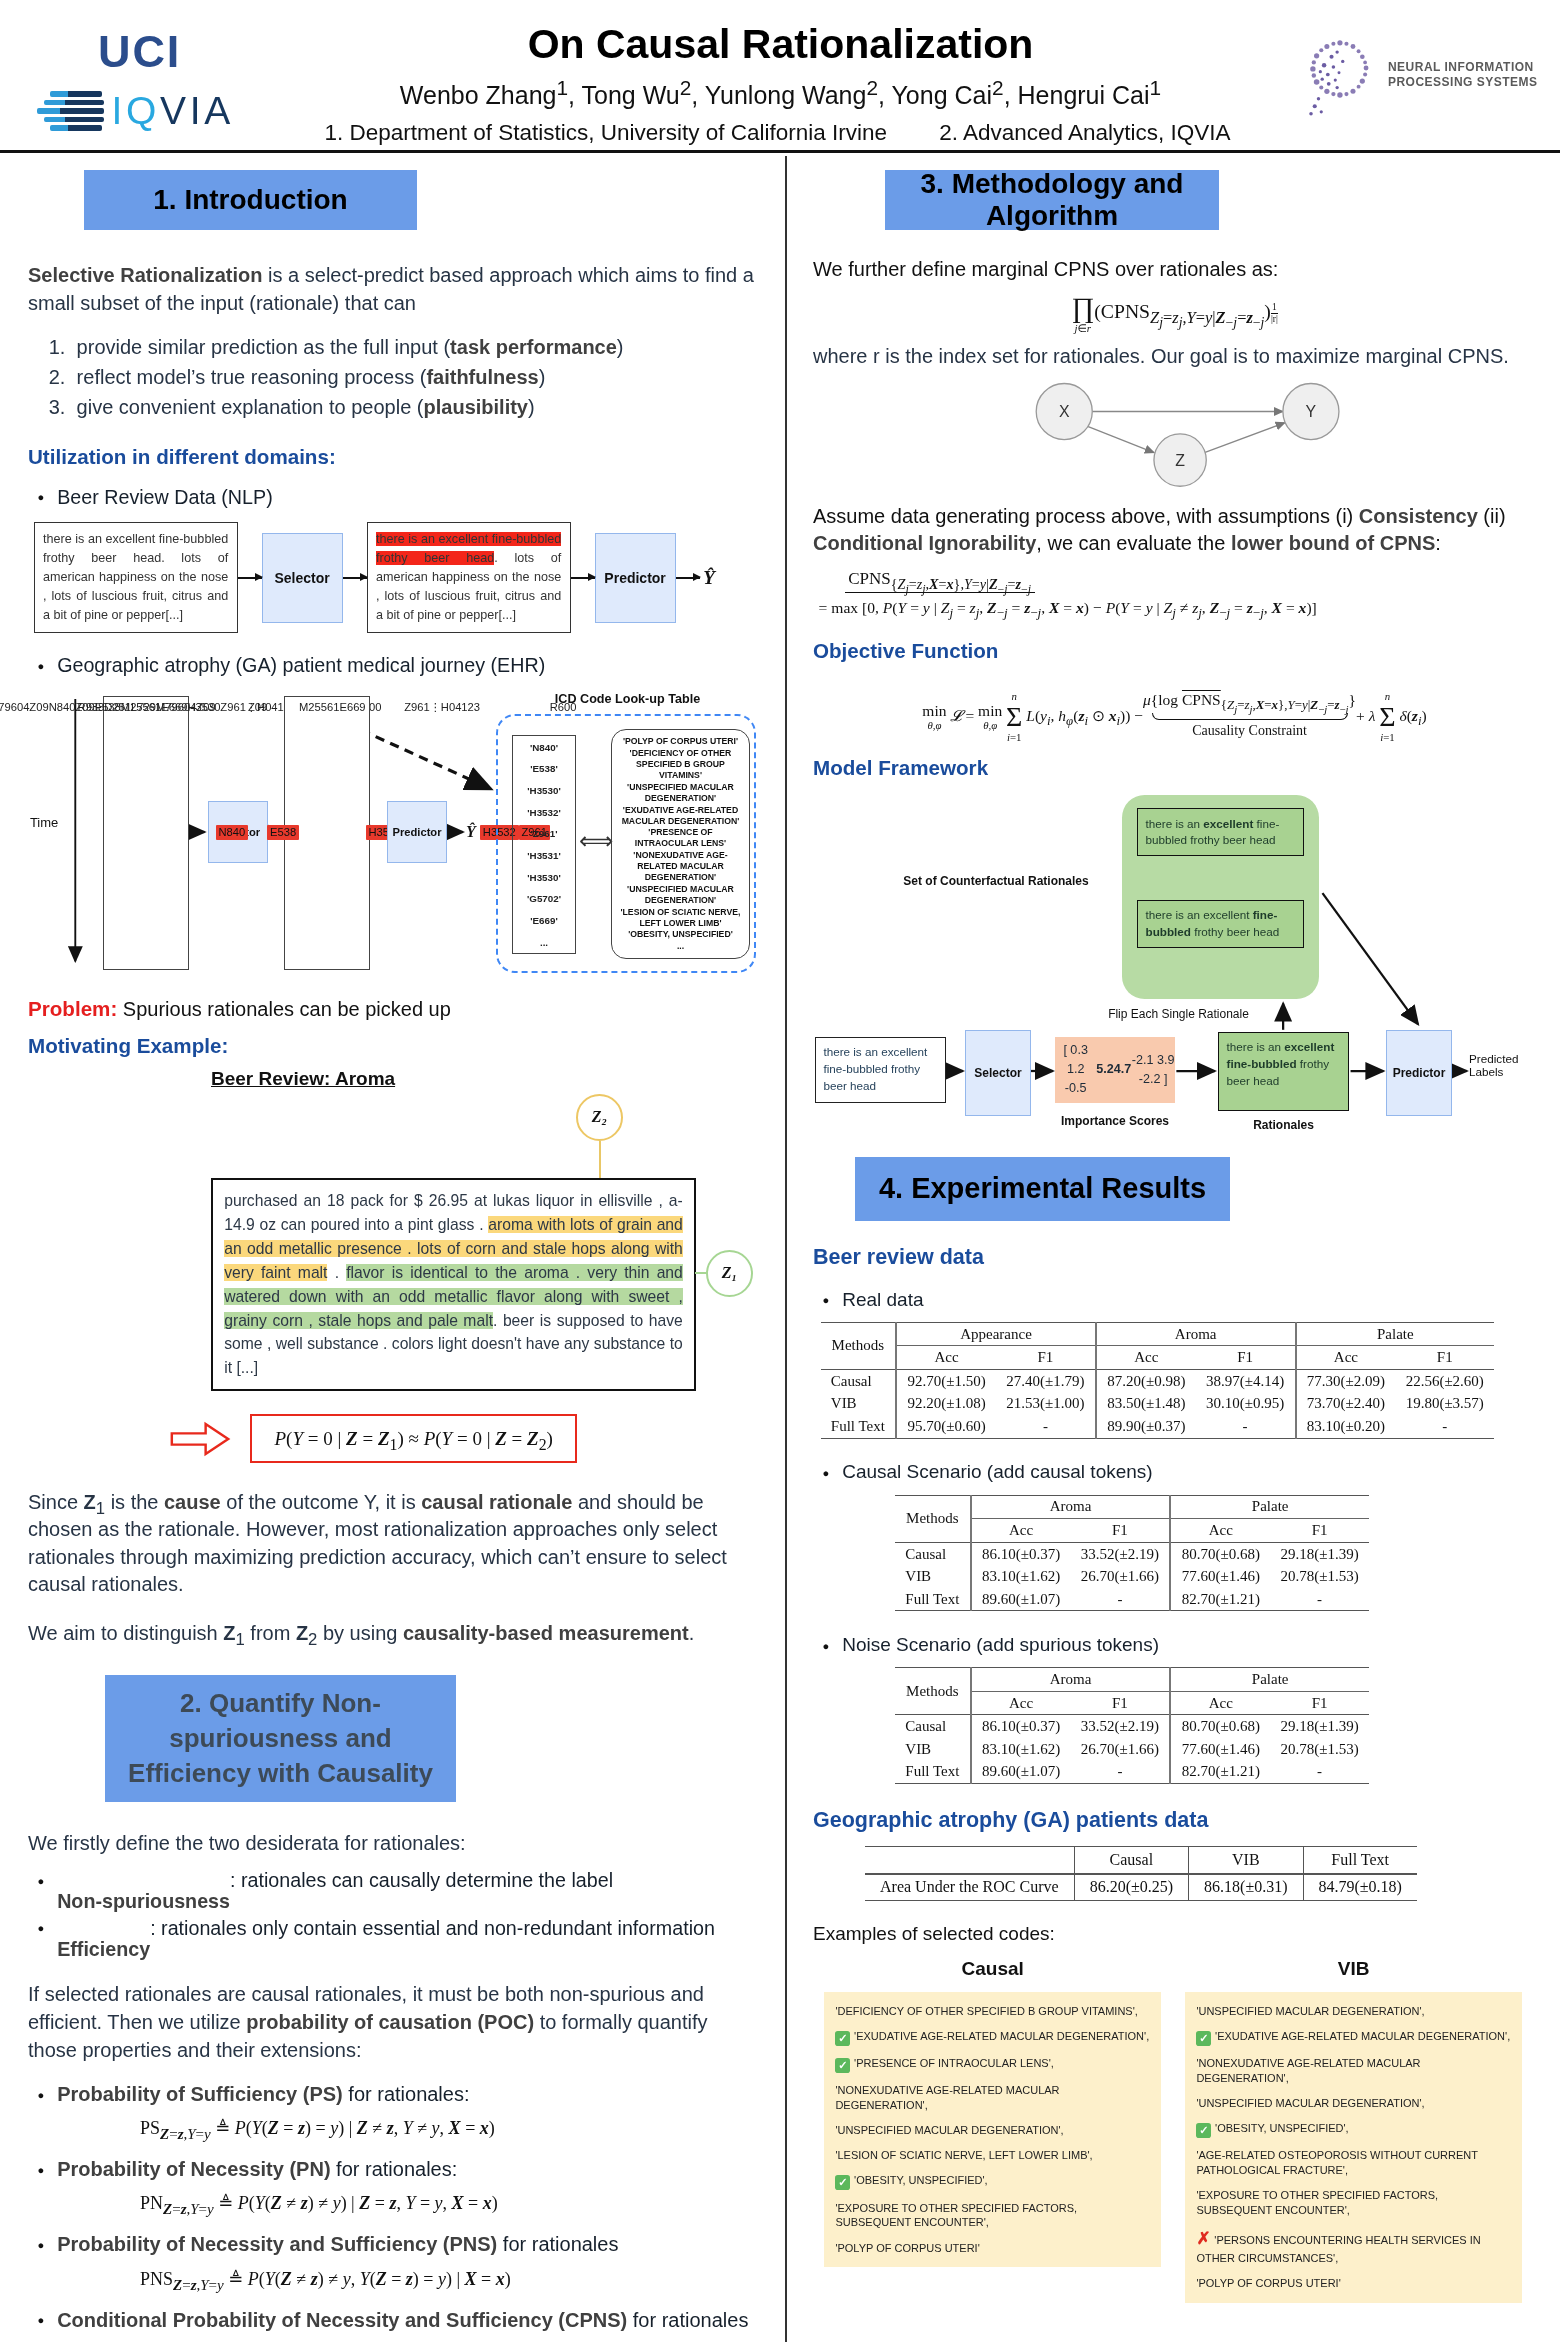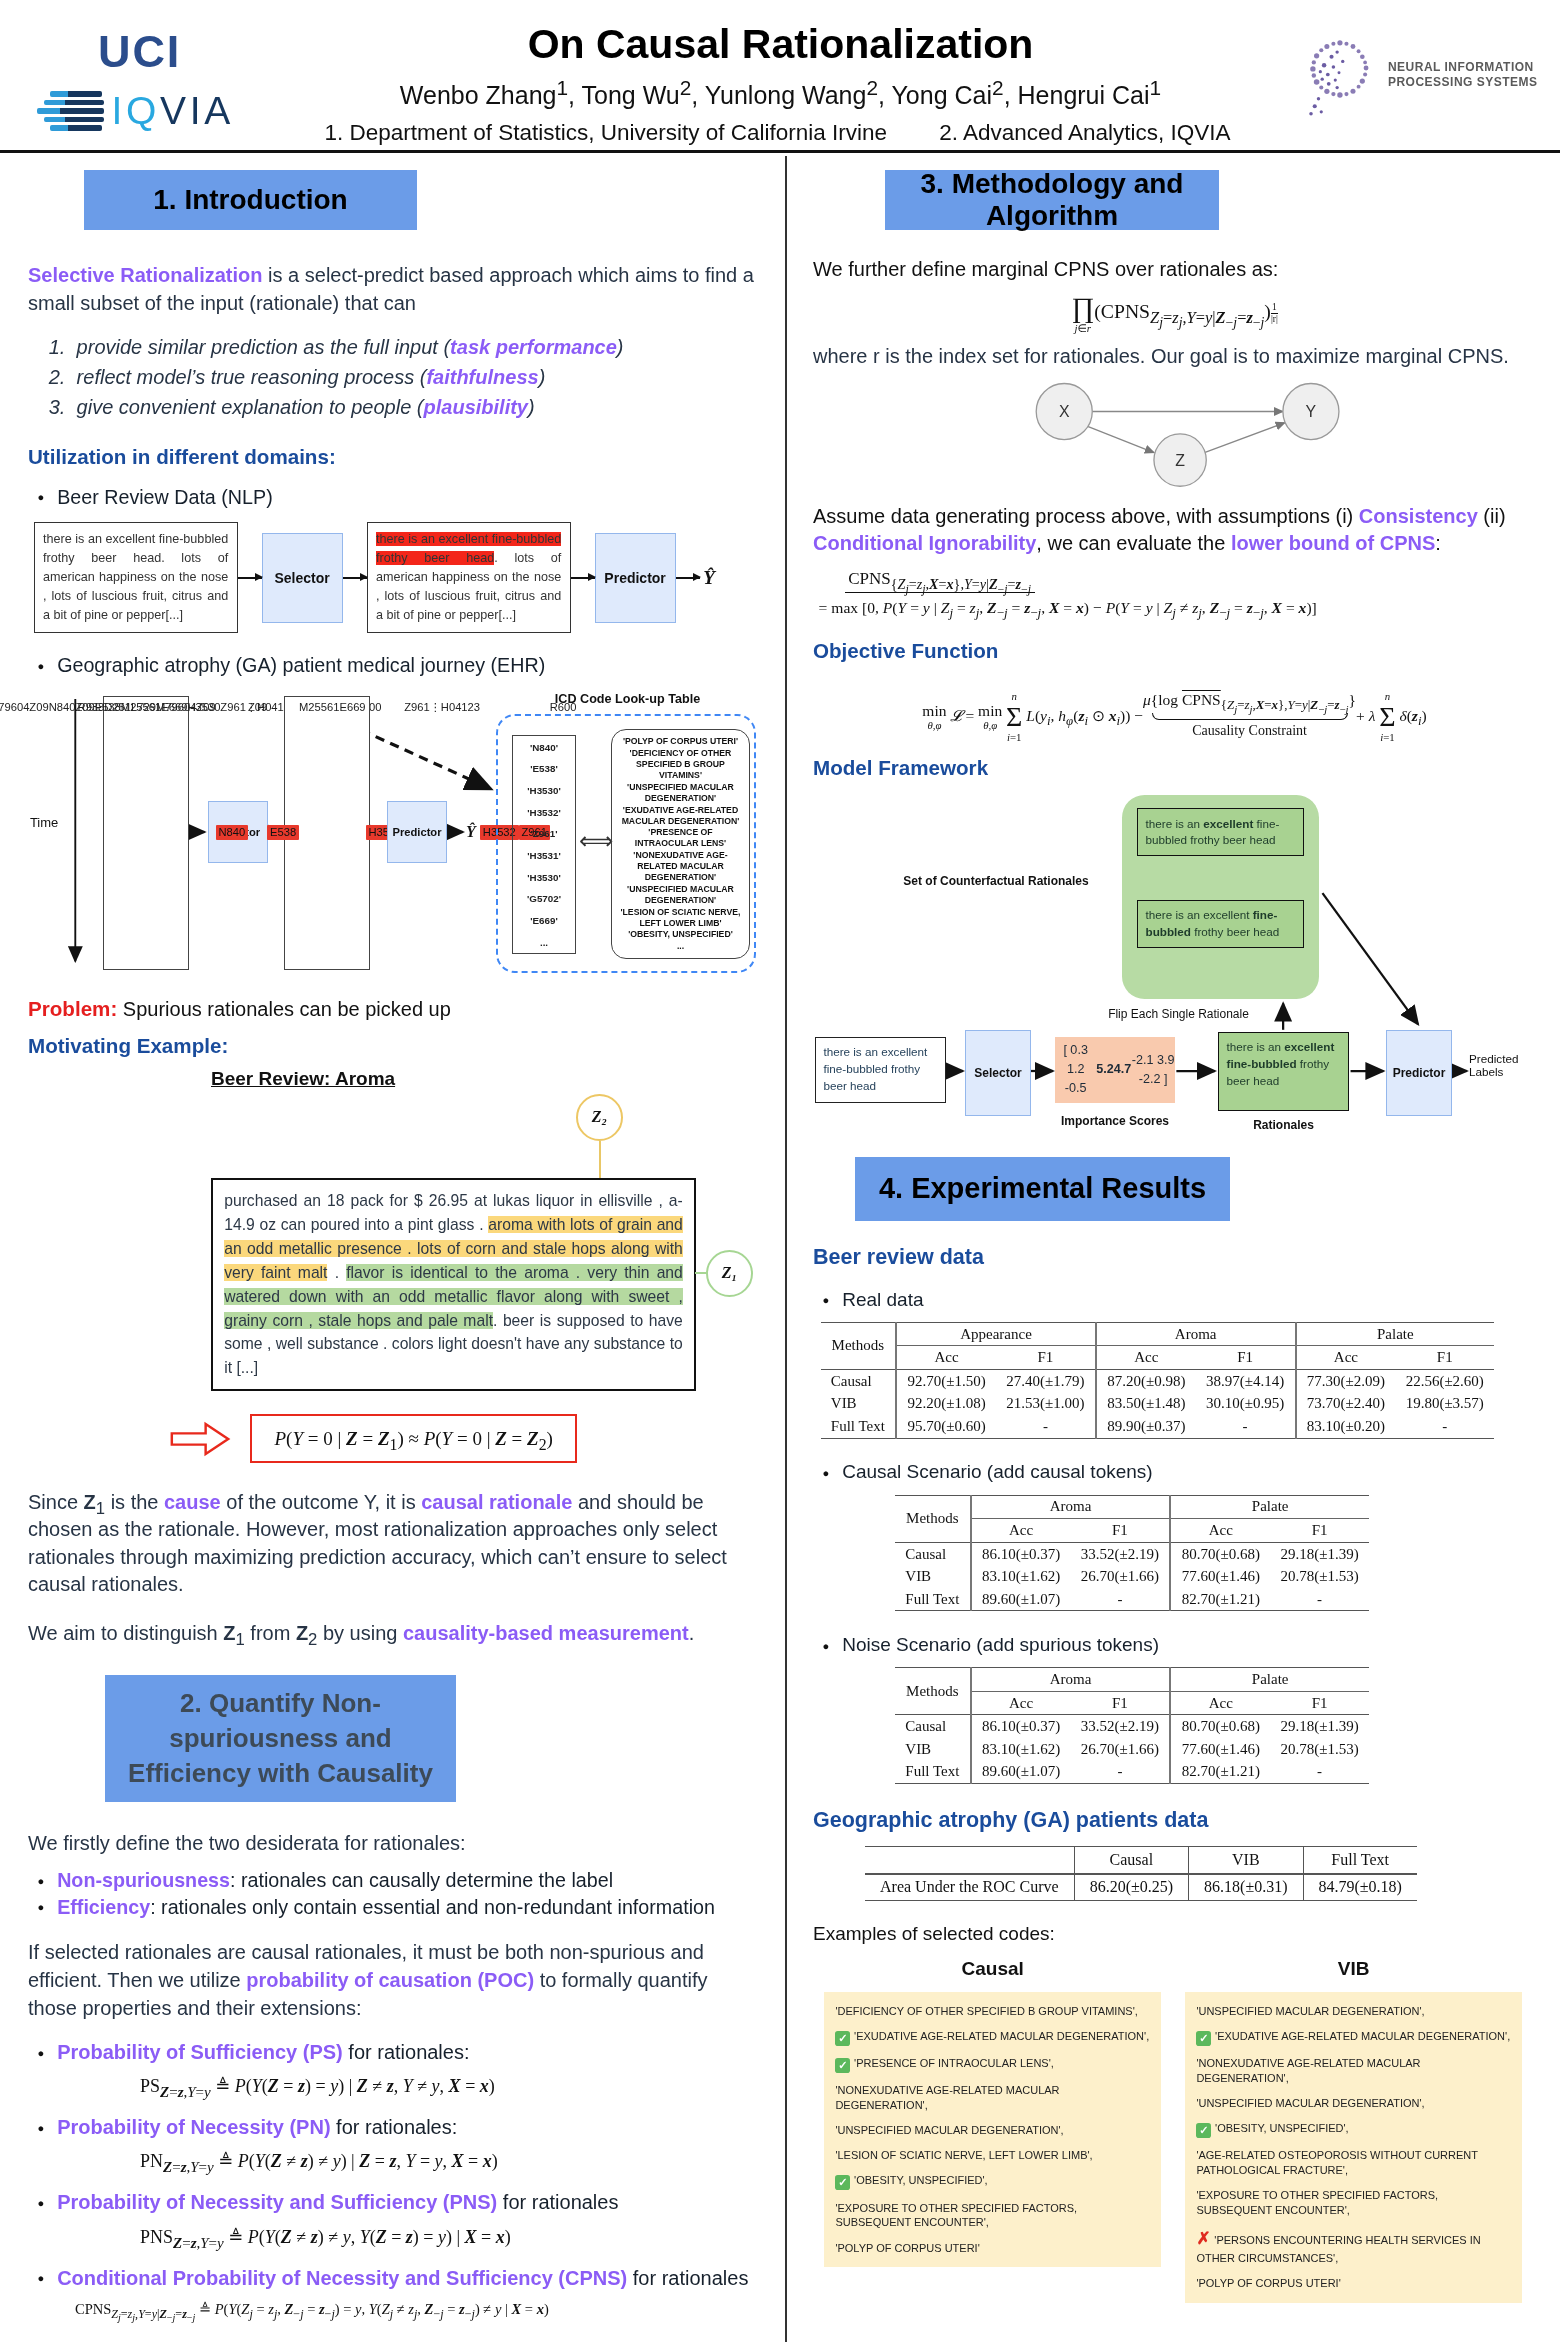--- a/index.html
+++ b/index.html
@@ -27,27 +27,27 @@
   #colL { position:absolute; left:28px; top:159px; width:731px; }
   #colR { position:absolute; left:813px; top:159px; width:723px; }
 
   .sec-head { background:#6b9ce8; color:#000; font-weight:bold; font-size:28px; text-align:center; display:flex; align-items:center; justify-content:center; }
   .sh1 { margin:11.2px 0 0 56px; width:333px; height:60px; }
   .sh2 { margin:28px 0 0 77px; width:351px; height:127px; font-size:26px; color:#3d4a57; line-height:1.35; padding:5.6px 13px; }
   .sh3 { margin:11.2px 0 0 72px; width:334px; height:60px; }
   .sh4 { margin:24px 0 0 42px; width:375px; height:64px; font-size:29px; }
 
   .para { font-size:20px; line-height:1.38; color:#273445; }
-  .bb { color:#8b5cf6; font-weight:bold; }
+  .bb { color:#404040; font-weight:bold;margin-top:21px; }
   .blue-head { font-size:20.6px; font-weight:bold; color:#1a4c9c; }
   .blt { display:flex; align-items:flex-start; font-size:19.7px; color:#16202c; }
   .blt::before { content:"●"; font-size:11.2px; margin:5.6px 13px 0 9.4px; color:#111; }
 
   ol.numlist { margin:15px 0 0 43px; font-size:20px; color:#273445; line-height:1.5; }
-  ol.numlist li { padding-left:5.6px;font-style:italic; }
+  ol.numlist li { padding-left:5.6px; }
 
   
   .pbox { border:1.4px solid #94b7ec; background:#dfeafc; font-weight:bold; color:#111; display:flex; align-items:center; justify-content:center; text-align:center; }
   .harrow { height:0; border-top:2.3px solid #111; position:relative; flex:none; }
   .harrow::after { content:""; position:absolute; right:-1.9px; top:-5.6px; border-left:8.4px solid #111; border-top:4.7px solid transparent; border-bottom:4.7px solid transparent; }
   .yhat { font-family:"Liberation Serif", serif; font-style:italic; font-weight:bold; font-size:19px; color:#111; }
 
   
   .nlp-diagram { display:flex; align-items:center; margin:13px 0 0 5.6px; }
   .txtbox { border:1.9px solid #333; padding:7.5px 8.4px; width:204px; font-size:12.6px; line-height:1.5; color:#333; text-align:justify; }

